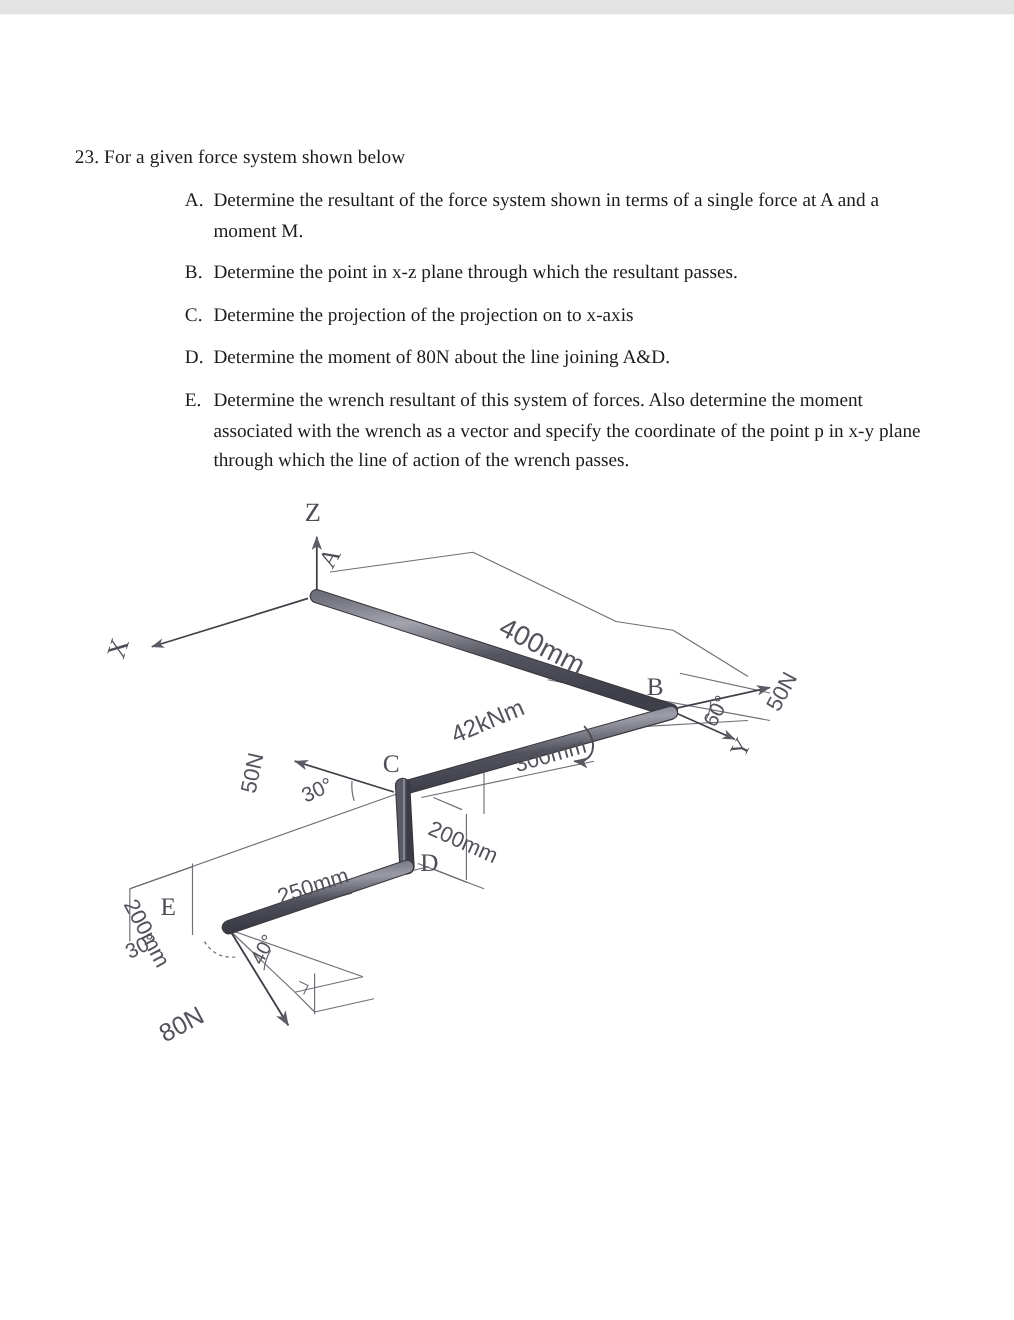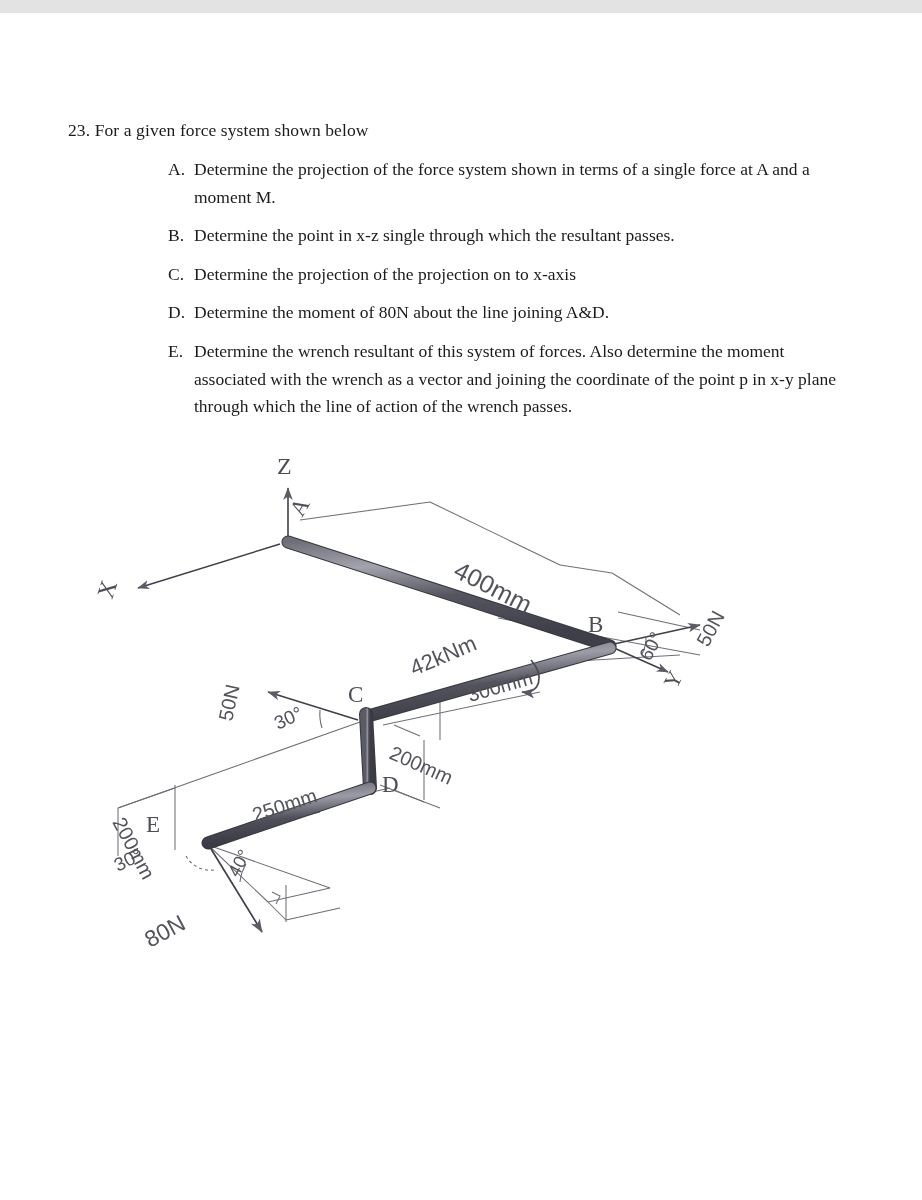--- a/index.html
+++ b/index.html
@@ -23,21 +23,21 @@
   #top-band {
     position: absolute;
     top: 0; left: 0;
     width: 922px;
     height: 13px;
     background: #e3e3e3;
   }
   #question-block {
     position: absolute;
     left: 68px;
-    top: 120px;
+    top: 132px;
     width: 790px;
   }
   .q-head {
     font-size: 17.5px;
     line-height: 1.25;
     letter-spacing: .1px;
     white-space: nowrap;
   }
   .q-list {
     margin: 14px 0 0 0;
@@ -82,37 +82,37 @@
 
 <div id="page">
 
   <div id="top-band"></div>
 
   <div id="question-block">
     <div class="q-head">23. For a given force system shown below</div>
     <ul class="q-list">
       <li class="q-item">
         <span class="q-letter">A.</span>
-        <span class="q-text">Determine the projection of the force system shown in terms of a single force at A and a moment M.</span>
+        <span class="q-text">Determine the resultant of the force system shown in terms of a single force at A and a moment M.</span>
       </li>
       <li class="q-item">
         <span class="q-letter">B.</span>
-        <span class="q-text">Determine the point in x-z single through which the resultant passes.</span>
+        <span class="q-text">Determine the point in x-z plane through which the resultant passes.</span>
       </li>
       <li class="q-item">
         <span class="q-letter">C.</span>
         <span class="q-text">Determine the projection of the projection on to x-axis</span>
       </li>
       <li class="q-item">
         <span class="q-letter">D.</span>
         <span class="q-text">Determine the moment of 80N about the line joining A&amp;D.</span>
       </li>
       <li class="q-item">
         <span class="q-letter">E.</span>
-        <span class="q-text">Determine the wrench resultant of this system of forces. Also determine the moment associated with the wrench as a vector and joining the coordinate of the point p in x-y plane through which the line of action of the wrench passes.</span>
+        <span class="q-text">Determine the wrench resultant of this system of forces. Also determine the moment associated with the wrench as a vector and specify the coordinate of the point p in x-y plane through which the line of action of the wrench passes.</span>
       </li>
     </ul>
   </div>
 
   <div id="figure">
     <svg width="922" height="540" viewBox="0 0 922 540" xmlns="http://www.w3.org/2000/svg">
       <defs>
         <linearGradient id="gradAB" x1="0" y1="0" x2="0.25" y2="1">
           <stop offset="0%" stop-color="#6f6f7a"></stop>
           <stop offset="28%" stop-color="#a3a3ad"></stop>

